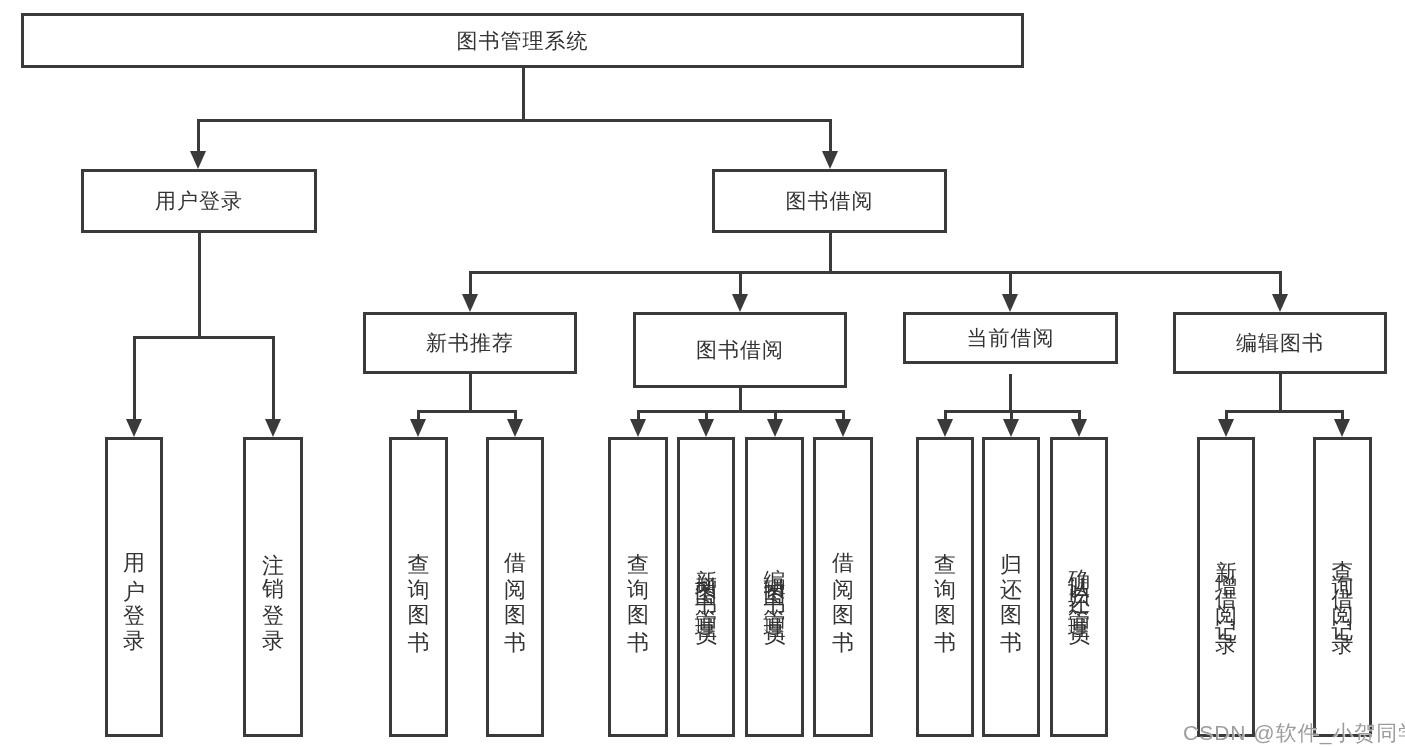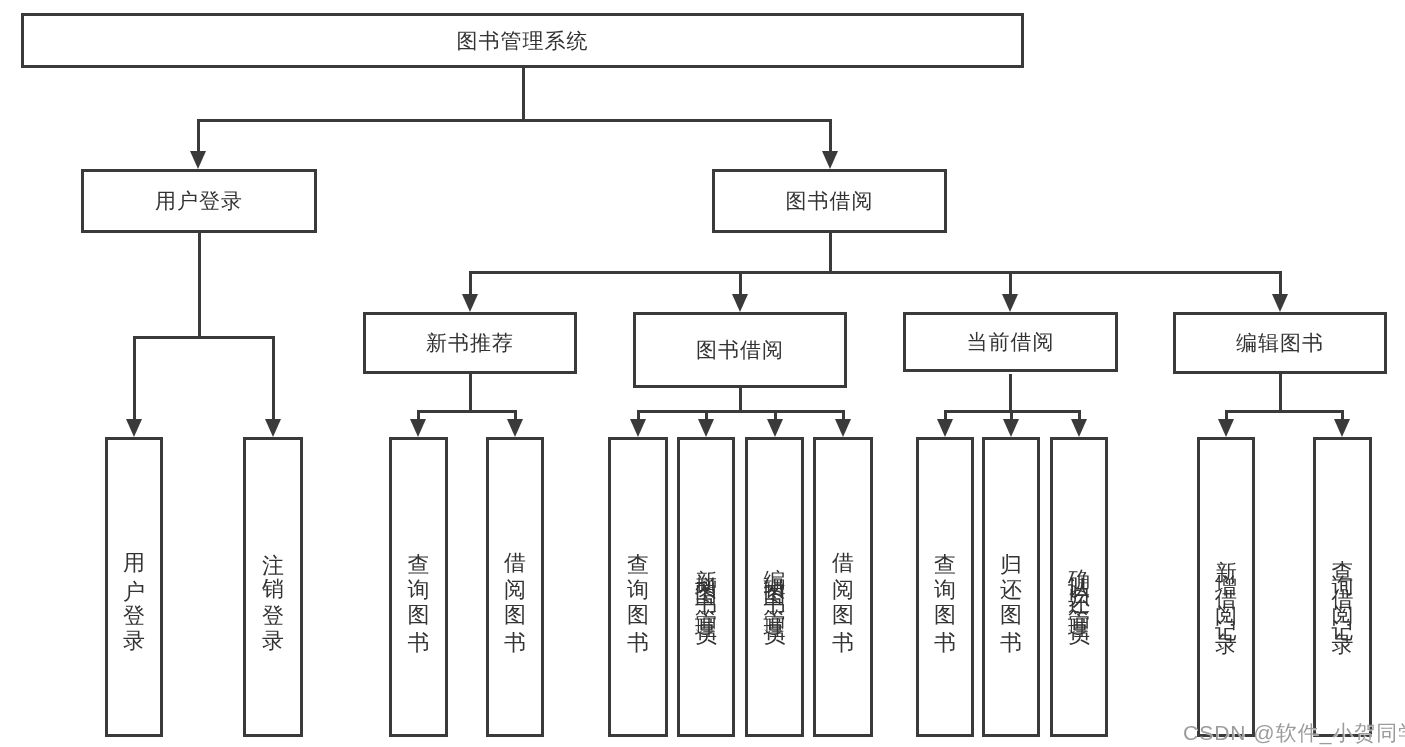--- a/index.html
+++ b/index.html
@@ -104,21 +104,21 @@
   <div class="vl" style="left:1341px;top:410px;height:12px"></div>
   <div class="ar" style="left:1334px;top:419px"></div>
 
   <div class="box" style="left:21px;top:13px;width:1003px;height:55px">图书管理系统</div>
 
   <div class="box" style="left:81px;top:169px;width:236px;height:64px">用户登录</div>
   <div class="box" style="left:712px;top:169px;width:235px;height:64px">图书借阅</div>
 
   <div class="box" style="left:363px;top:312px;width:214px;height:62px">新书推荐</div>
   <div class="box" style="left:633px;top:312px;width:214px;height:76px">图书借阅</div>
-  <div class="box" style="left:903px;top:312px;width:215px;height:60px">当前借阅</div>
+  <div class="box" style="left:903px;top:312px;width:215px;height:52px">当前借阅</div>
   <div class="box" style="left:1173px;top:312px;width:214px;height:62px">编辑图书</div>
 
   <div class="box leaf ls4" style="left:105px;top:437px;width:58px;height:300px">用户登录</div>
   <div class="box leaf ls4" style="left:243px;top:437px;width:60px;height:300px">注销登录</div>
 
   <div class="box leaf ls4" style="left:389px;top:437px;width:59px;height:300px">查询图书</div>
   <div class="box leaf ls4" style="left:486px;top:437px;width:58px;height:300px">借阅图书</div>
 
   <div class="box leaf ls4" style="left:608px;top:437px;width:60px;height:300px">查询图书</div>
   <div class="box leaf ls9" style="left:677px;top:437px;width:58px;height:300px">新增图书（管理员）</div>

